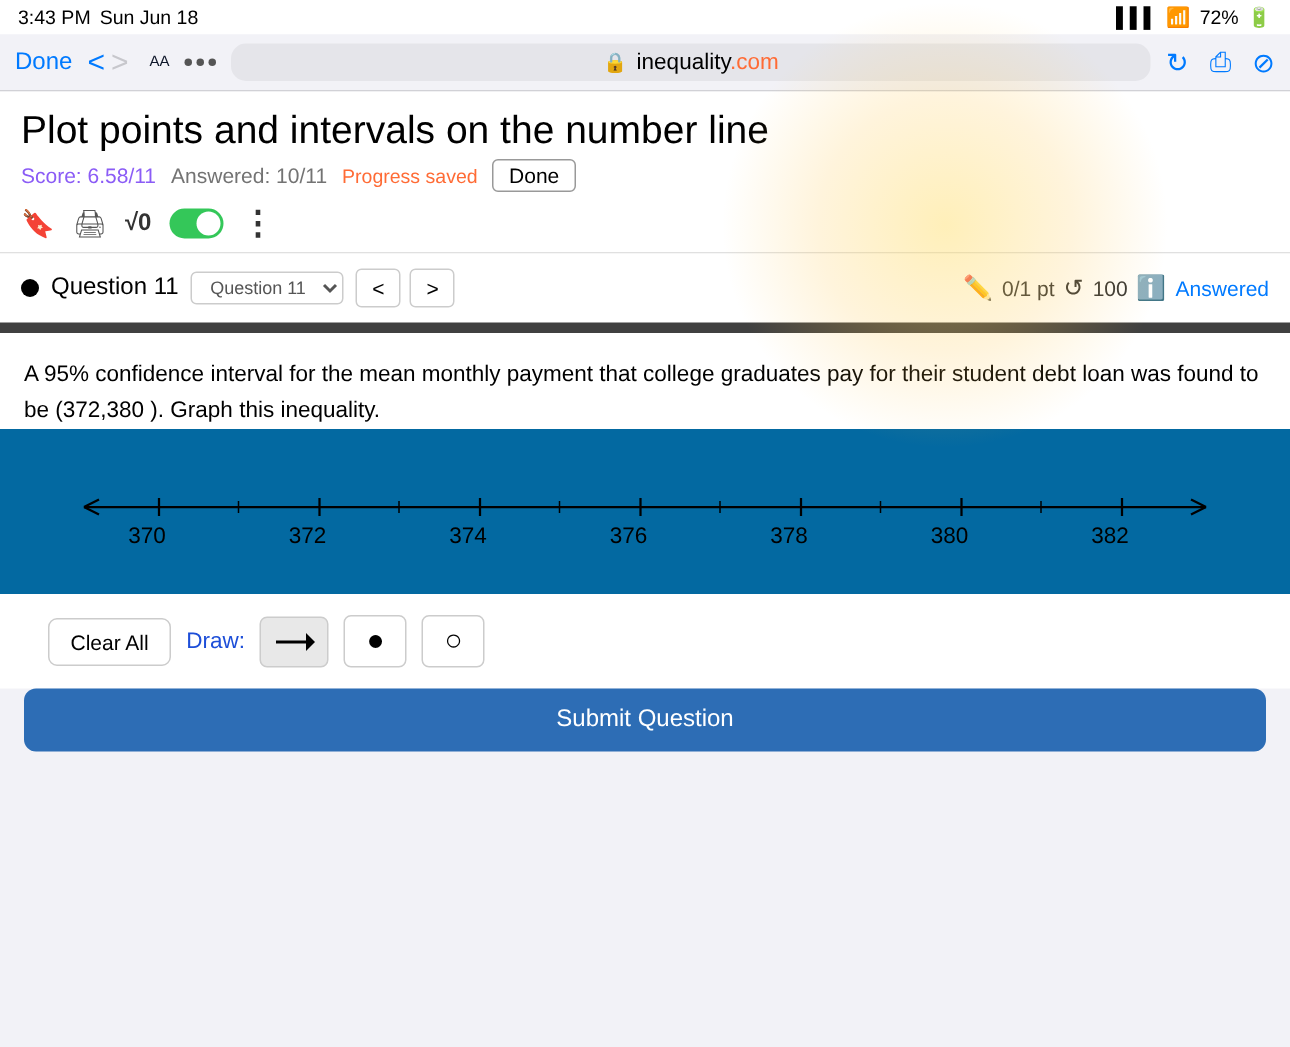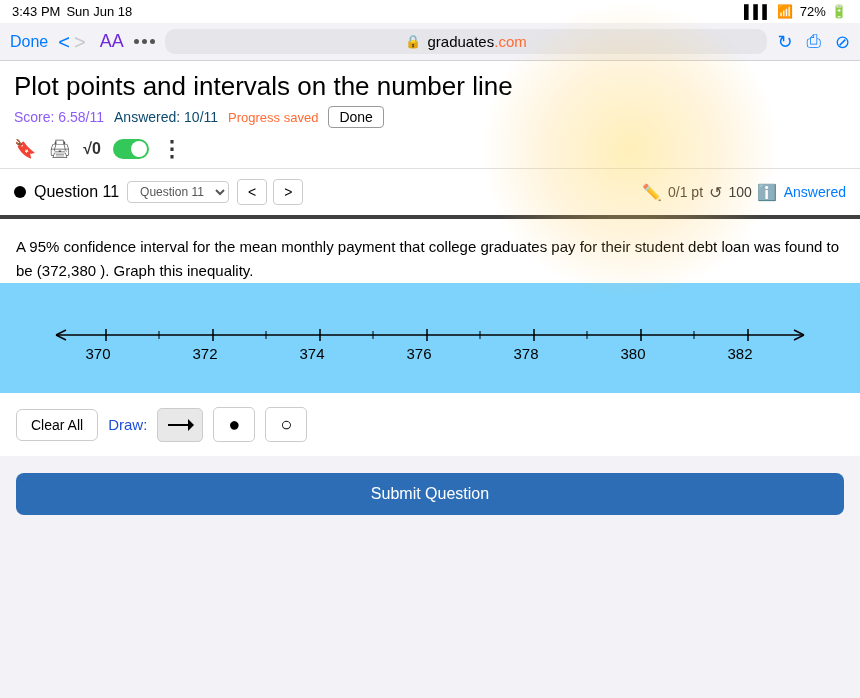--- a/index.html
+++ b/index.html
@@ -32,21 +32,21 @@
       align-items: center;
       background: #f2f2f7;
       padding: 6px 10px;
       gap: 10px;
       height: 44px;
       border-bottom: 1px solid #d1d1d6;
     }
     .browser-done { color: #007aff; font-size: 16px; font-weight: 400; }
     .browser-nav { display: flex; gap: 4px; align-items: center; }
     .browser-nav span { color: #007aff; font-size: 20px; line-height: 1; }
-    .browser-aa { font-size: 18px; color: #6d28d9; font-weight: 500; margin-left: 4px; }
+    .browser-aa { font-size: 10px; color: #0f172a; font-weight: 500; margin-left: 4px; }
     .url-bar {
       flex: 1;
       display: flex;
       align-items: center;
       background: #e5e5ea;
       border-radius: 10px;
       padding: 4px 10px;
       gap: 6px;
       font-size: 15px;
       justify-content: center;
@@ -73,21 +73,21 @@
       line-height: 1.2;
     }
     .score-line {
       display: flex;
       align-items: center;
       gap: 10px;
       margin-top: 4px;
       font-size: 14px;
     }
     .score-text { color: #8b5cf6; font-weight: 500; }
-    .answered-text { color: #0c4a6e; }
+    .answered-text { color: #737373; }
     .progress-saved { color: #ff6b35; font-weight: 500; font-size: 13px; }
     .done-btn {
       border: 1px solid #999;
       padding: 2px 10px;
       border-radius: 4px;
       font-size: 14px;
       background: #fff;
       color: #000;
     }
     .toolbar {
@@ -114,59 +114,60 @@
       border-radius: 50%;
     }
 
     
     .question-header {
       display: flex;
       align-items: center;
       justify-content: space-between;
       padding: 10px 14px;
       background: #fff;
-      border-bottom: 4px solid #404040;
+      border-bottom: 7px solid #404040;
     }
     .question-left { display: flex; align-items: center; gap: 8px; }
     .question-dot { width: 12px; height: 12px; background: #000; border-radius: 50%; }
     .question-label { font-size: 16px; font-weight: 500; }
     .question-dropdown { font-size: 12px; color: #555; background: none; border: 1px solid #ccc; padding: 2px 8px; border-radius: 4px; }
     .question-nav { display: flex; gap: 6px; }
     .question-nav button { border: 1px solid #ccc; background: #fff; padding: 4px 10px; border-radius: 4px; font-size: 14px; cursor: pointer; }
     .question-right { display: flex; align-items: center; gap: 6px; font-size: 14px; color: #333; }
 
     
     .problem-area {
       background: #fff;
       padding: 16px 16px 0;
     }
     .problem-text { font-size: 15px; line-height: 1.6; color: #000; }
 
     
     .number-line-container {
       padding: 30px 16px 20px;
-      background: #7dd3fc;
+      background: #0369a1;
     }
     .number-line-svg { display: block; }
 
     
     .draw-controls {
       display: flex;
       align-items: center;
       gap: 10px;
       padding: 14px 16px;
       background: #fff;
     }
     .clear-all-btn {
       border: 1px solid #ccc;
       background: #fff;
       padding: 7px 14px;
       border-radius: 6px;
       font-size: 14px;
       cursor: pointer;
+      margin-left: 16px;
     }
     .draw-label { font-size: 15px; color: #1d4ed8; }
     .draw-tool {
       border: 1px solid #ccc;
       background: #fff;
       padding: 5px 8px;
       border-radius: 5px;
       font-size: 18px;
       cursor: pointer;
       display: flex;
@@ -177,21 +178,21 @@
     }
     .draw-tool.active { background: #e8e8e8; }
     .submit-btn {
       background: #2d6db5;
       color: #fff;
       border: none;
       padding: 12px 24px;
       border-radius: 8px;
       font-size: 16px;
       cursor: pointer;
-      margin: 17px 16px 20px;
+      margin: 0 16px 20px;
       display: block;
     }
 
     
     .glow-overlay {
       position: absolute;
       top: 0; right: 80px;
       width: 300px;
       height: 300px;
       background: radial-gradient(ellipse at center, rgba(255,220,100,0.45) 0%, rgba(255,200,80,0.2) 40%, transparent 70%);
@@ -236,21 +237,21 @@
 
     <div class="dots">
       <span></span>
         <span></span>
         <span></span>
     </div>
 
     <div class="url-bar">
       <span class="lock-icon">🔒</span>
       <span class="url-text">
-        <span>graduates</span><span style="color:#ff6b35;">.com</span>
+        <span>inequality</span><span style="color:#ff6b35;">.com</span>
       </span>
     </div>
 
     <div class="browser-actions">
       <span style="font-size:18px;color:#007aff;">↻</span>
       <span style="font-size:18px;color:#007aff;">⎙</span>
       <span style="font-size:18px;color:#007aff;">⊘</span>
     </div>
   </div>
 

